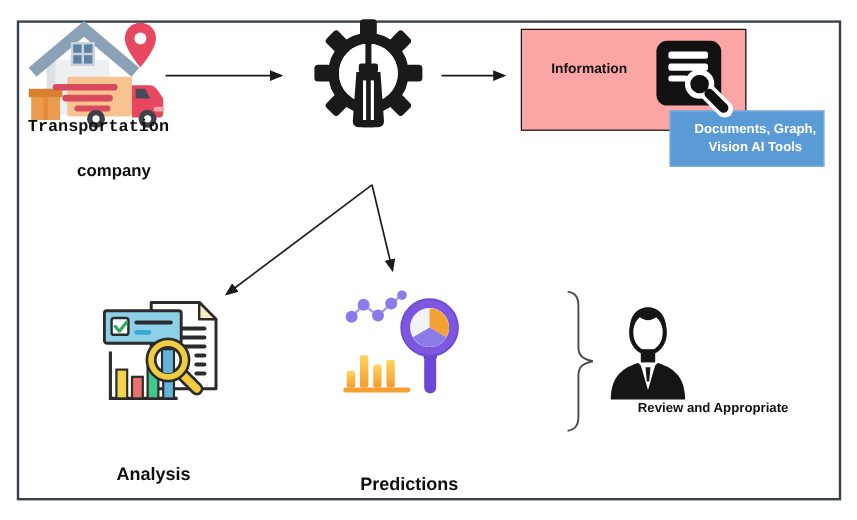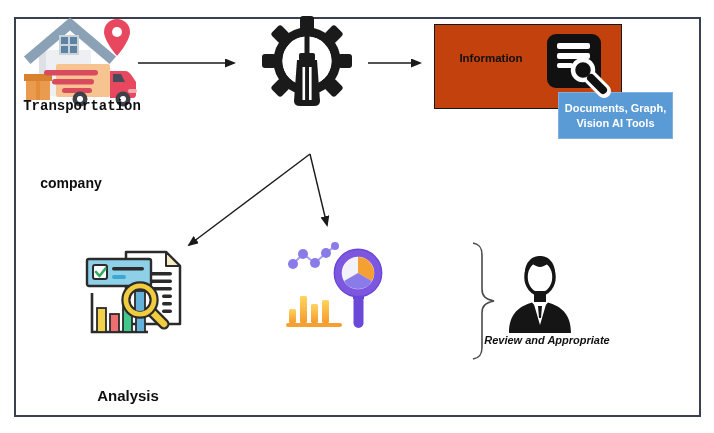--- a/index.html
+++ b/index.html
@@ -13,35 +13,35 @@
   }
   .abs{position:absolute;}
   .label{
     position:absolute;font-weight:bold;color:#0f0f0f;text-align:center;
     white-space:nowrap;
   }
   .lbl-node{font-size:14px;}
   .lbl-big{font-size:15px;margin-top:48px;}
   .info-box{
     position:absolute;left:434px;top:24px;width:186px;height:83px;
-    background:#c2410c;border:1.6px solid #161616;z-index:2;
+    background:#fca5a5;border:1.6px solid #161616;z-index:2;
   }
   .info-text{
     position:absolute;left:4px;top:25px;width:104px;text-align:center;
     font-weight:bold;font-size:11.5px;line-height:17px;color:#111;
   }
   .tools-box{
     position:absolute;left:558px;top:92px;width:113px;height:45px;
     background:#5b9bd5;border:1px solid #84aedd;z-index:3;
     display:flex;align-items:center;justify-content:center;
-    color:#ffffff;font-size:11px;font-weight:600;line-height:15px;text-align:center;
+    color:#ffffff;font-size:11px;font-weight:600;line-height:15px;text-align:center;padding-left:14px;
   }
   .review-text{
-    position:absolute;left:467px;top:334px;width:160px;text-align:center;
-    font-weight:bold;font-size:11px;line-height:13.5px;color:#111;font-style:italic;
+    position:absolute;left:497px;top:334px;width:160px;text-align:right;
+    font-weight:bold;font-size:11px;line-height:13.5px;color:#111;
   }
   svg{display:block;overflow:visible;}
   .overlay{position:absolute;left:0;top:0;pointer-events:none;}
 </style>
 </head>
 <body>
 
 <div class="canvas">
   <div class="frame"></div>
 
@@ -84,21 +84,21 @@
       <path d="M88,55 L103,55 C106,55 108,57 110,60 L114,66 L114,79 C114,80.5 113,82 111,82 L88,82 Z" fill="#e8485f"></path>
       <path d="M91,58 L99,58 L103,66 L91,66 Z" fill="#454b58"></path>
       <rect x="106" y="73" width="9" height="4" rx="2" fill="#f4a8b2"></rect>
       <circle cx="58" cy="83" r="7.5" fill="#3f4149"></circle>
         <circle cx="58" cy="83" r="3" fill="#ffffff"></circle>
       <circle cx="101" cy="83" r="7.5" fill="#3f4149"></circle>
         <circle cx="101" cy="83" r="3" fill="#ffffff"></circle>
     </g>
   </svg>
   <div class="label lbl-node" style="left:14px;top:98px;width:136px;font-family:Liberation Mono, monospace;">Transportation</div>
-  <div class="label lbl-node" style="left:6px;top:134px;width:130px;margin-top:41px;">company</div>
+  <div class="label lbl-node" style="left:30px;top:134px;width:130px;">company</div>
 
   <svg class="abs" style="left:257px;top:15px;" width="100" height="98" viewBox="0 0 100 98">
     <g fill="#1a1a1a">
       <rect x="43" y="1" width="14" height="14" rx="3" transform="rotate(0 50 46)"></rect>
       <rect x="43" y="1" width="14" height="14" rx="3" transform="rotate(45 50 46)"></rect>
       <rect x="43" y="1" width="14" height="14" rx="3" transform="rotate(90 50 46)"></rect>
       <rect x="43" y="1" width="14" height="14" rx="3" transform="rotate(135 50 46)"></rect>
       <rect x="43" y="1" width="14" height="14" rx="3" transform="rotate(180 50 46)"></rect>
       <rect x="43" y="1" width="14" height="14" rx="3" transform="rotate(225 50 46)"></rect>
       <rect x="43" y="1" width="14" height="14" rx="3" transform="rotate(270 50 46)"></rect>
@@ -207,20 +207,21 @@
     </g>
     <g>
       <rect x="70" y="54" width="11" height="8" rx="2" fill="#5b3fc8"></rect>
       <rect x="70.5" y="58" width="10" height="32" rx="5" fill="#6a48d8"></rect>
       <circle cx="75" cy="35" r="20" fill="#f3f1fa" stroke="#7e57e0" stroke-width="7.5"></circle>
       <path d="M75,35 L75,19 A16,16 0 0 1 88.9,43 Z" fill="#f5a033"></path>
       <path d="M75,35 L88.9,43 A16,16 0 0 1 61.1,43 Z" fill="#8a7ce8"></path>
       <circle cx="75" cy="35" r="23.7" fill="none" stroke="#6a48d8" stroke-width="1.4"></circle>
     </g>
   </svg>
+  <div class="label lbl-big" style="left:286px;top:347px;width:110px;">Predictions</div>
 
   <svg class="abs" style="left:505px;top:255px;" width="70" height="80" viewBox="0 0 70 80">
     <ellipse cx="35" cy="22" rx="14" ry="17" fill="#ffffff" stroke="#151515" stroke-width="3.5"></ellipse>
     <path d="M20,21 C19,6 28,1 35,1 C42,1 51,6 50,21 C48,12 45,10 43,8.5 C37,13 33,13 27,8.5 C25,10 22,12 20,21 Z" fill="#151515"></path>
     <rect x="29" y="36" width="12" height="11" fill="#151515"></rect>
     <path d="M4,78 C4,58 15,51 27,47.5 L35,56 L43,47.5 C55,51 66,58 66,78 Z" fill="#151515"></path>
     <polygon points="28,46 35,56 42,46 35,70" fill="#ffffff"></polygon>
     <polygon points="33,51 37,51 36,63 34,63" fill="#151515"></polygon>
   </svg>
   <div class="review-text">

